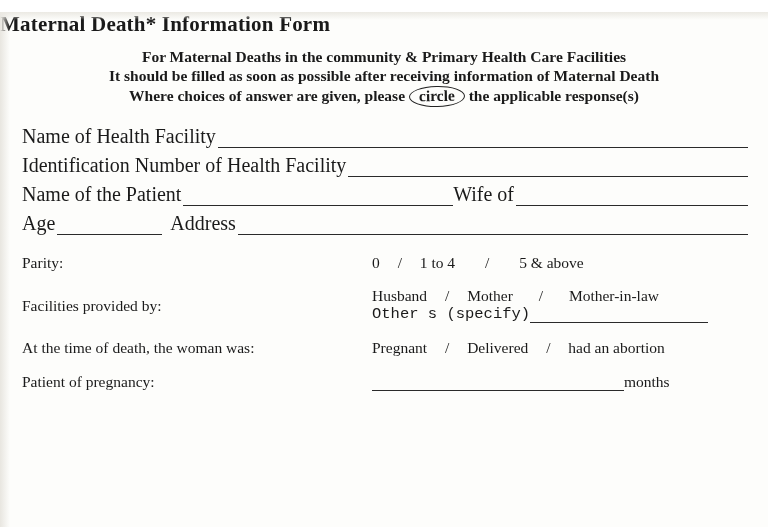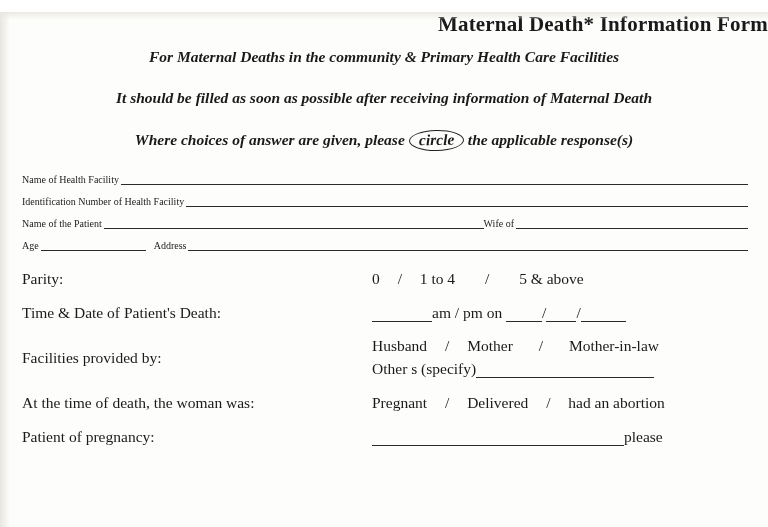--- a/index.html
+++ b/index.html
@@ -33,53 +33,52 @@
   }
   .scan-edge-top {
     position: absolute;
     left: 0; top: 0;
     width: 768px; height: 8px;
     background: linear-gradient(to bottom, #ebe9e3, rgba(255,255,255,0));
     pointer-events: none;
   }
 
   .title {
-    text-align: right;
+    text-align: left;
     font-size: 21px;
     font-weight: bold;
     margin: 12px 0 0 0;
     letter-spacing: 0.2px;
   }
   .subtitle {
     text-align: center;
     font-weight: bold;
     font-size: 15.5px;
     margin-top: 12px;
-    font-style: italic;
   }
   .subtitle.s2 { margin-top: 11px; }
-  .subtitle.s3 { margin-top: 23px; }
+  .subtitle.s3 { margin-top: 1px; }
 
   .circle-word {
     display: inline-block;
     border: 1.4px solid #222;
     border-radius: 50%;
     padding: 1px 9px 2px 9px;
     line-height: 1.05;
     transform: rotate(-1deg);
   }
 
   .fields {
     margin: 18px 0 0 0;
     padding: 0 20px 0 22px;
   }
   .frow {
     display: flex;
     align-items: flex-end;
-    font-size: 10px;
+    font-size: 20px;
     margin-bottom: 6px;
     white-space: nowrap;
   }
   .flabel { flex: 0 0 auto; }
   .fline {
     flex: 1 1 auto;
     border-bottom: 1.2px solid #2a2a2a;
     height: 15px;
     margin-left: 2px;
   }
@@ -118,21 +117,21 @@
     height: 14px;
     vertical-align: bottom;
   }
   .b60 { width: 60px; }
   .b36 { width: 36px; }
   .b30 { width: 30px; }
   .b45 { width: 45px; }
   .b175 { width: 178px; }
   .b250 { width: 252px; }
 
-  .subline { margin-top: 5px; white-space: nowrap; }
+  .subline { white-space: nowrap; font-family: Liberation Mono, monospace; }
 </style>
 </head>
 <body>
 
 <div class="page">
   <div class="scan-edge-left"></div>
   <div class="scan-edge-top"></div>
 
   <div class="title">Maternal Death* Information Form</div>
 
@@ -180,27 +179,20 @@
       <div class="qlabel">Parity:</div>
       <div class="qans">
         <span class="opt">0</span>
         <span class="sep">/</span>
         <span class="opt">1 to 4</span>
         <span class="sep wide">/</span>
         <span class="opt">5 &amp; above</span>
       </div>
     </div>
 
-    <div class="qrow">
-      <div class="qlabel">Time &amp; Date of Patient's Death:</div>
-      <div class="qans">
-        <span class="blank b60"></span><span>am / pm on</span>
-        <span class="blank b36"></span><span>/</span><span class="blank b30"></span><span>/</span><span class="blank b45"></span>
-      </div>
-    </div>
 
     <div class="qrow">
       <div class="qlabel">Facilities provided by:</div>
       <div class="qans">
         <span class="opt">Husband</span>
         <span class="sep">/</span>
         <span class="opt">Mother</span>
         <span class="sep wide2">/</span>
         <span class="opt">Mother-in-law</span>
         <div class="subline">
@@ -216,21 +208,21 @@
         <span class="sep">/</span>
         <span class="opt">Delivered</span>
         <span class="sep">/</span>
         <span class="opt">had an abortion</span>
       </div>
     </div>
 
     <div class="qrow">
       <div class="qlabel">Patient of pregnancy:</div>
       <div class="qans">
-        <span class="blank b250"></span><span>please</span>
+        <span class="blank b250"></span><span>months</span>
       </div>
     </div>
 
     <div class="qrow">
     </div>
 
   </div>
 </div>
 
 </body></html>

